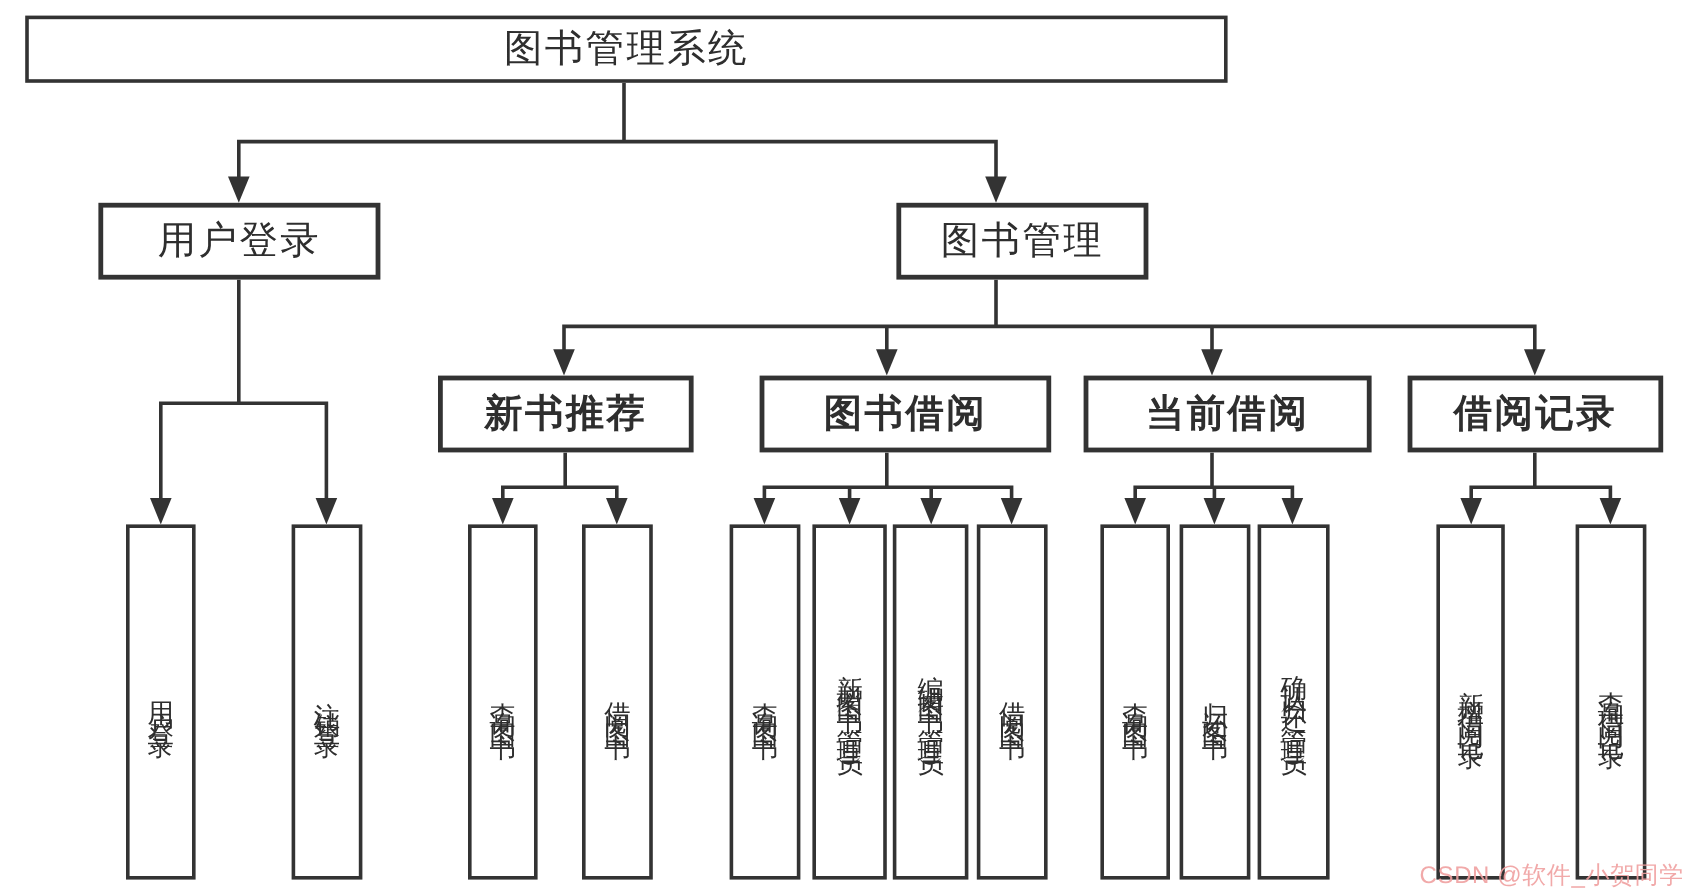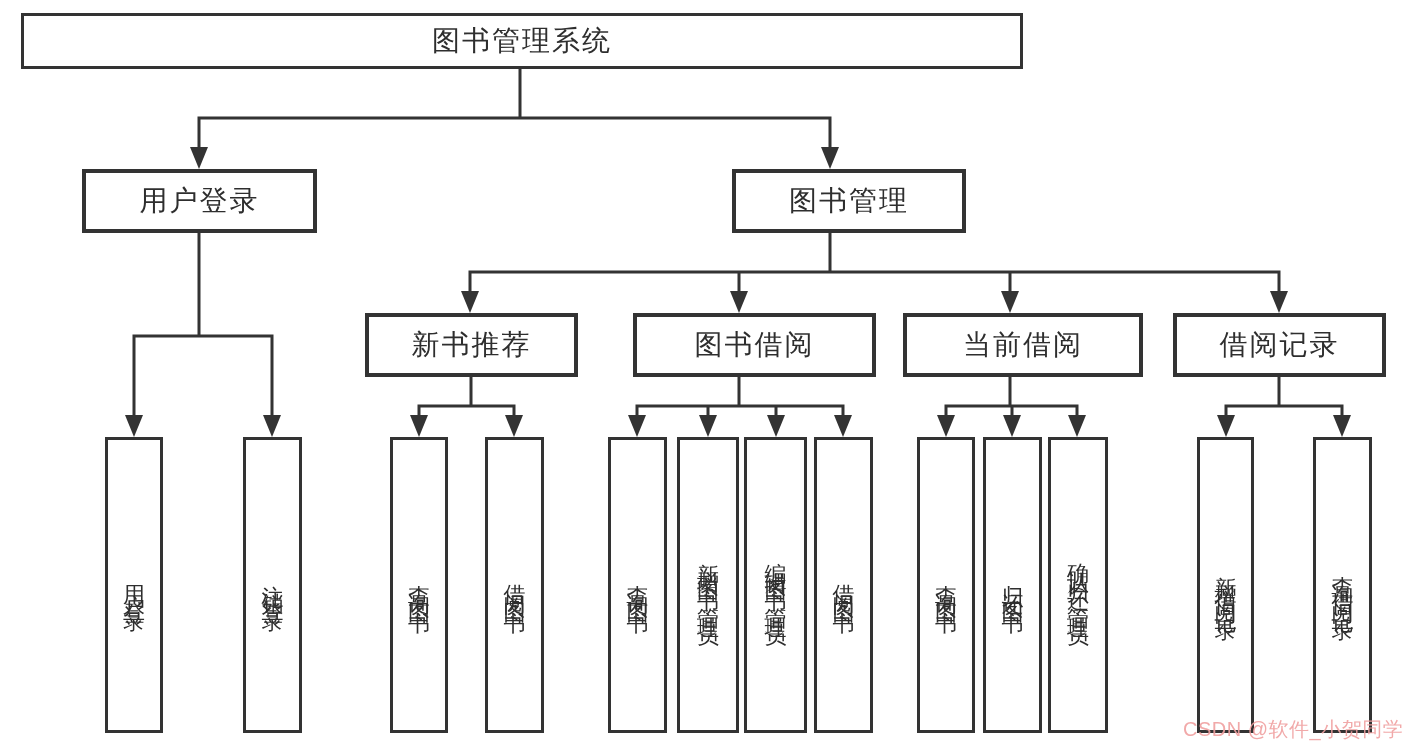--- a/index.html
+++ b/index.html
@@ -24,31 +24,31 @@
     height: 747px;
   }
   .hbox {
     position: absolute;
     box-sizing: border-box;
     background: #ffffff;
     border: 4px solid #333333;
     display: flex;
     align-items: center;
     justify-content: center;
-    font-size: 28px;
+    font-size: 32px;
     letter-spacing: 2px;
     color: #2e2e2e;
     white-space: nowrap;
   }
   .hbox.root {
     left: 21px; top: 13px; width: 1002px; height: 56px;
     border-width: 3px;
   }
   .lvl2 { top: 169px; height: 64px; }
-  .lvl3 { top: 313px; height: 64px; }
+  .lvl3 { top: 313px; height: 64px; font-weight: bold; }
   .vbox {
     position: absolute;
     top: 437px;
     height: 296px;
     box-sizing: border-box;
     background: #ffffff;
     border: 3px solid #333333;
     display: flex;
     align-items: center;
     justify-content: center;
@@ -122,21 +122,21 @@
     </g>
   </svg>
 
   <div class="hbox root">
     <span>图书管理系统</span>
   </div>
 
   <div class="hbox lvl2" style="left:82px;width:235px">
     <span>用户登录</span>
   </div>
-  <div class="hbox lvl2" style="left:732px;width:234px">
+  <div class="hbox lvl2" style="left:747px;width:210px">
     <span>图书管理</span>
   </div>
 
   <div class="hbox lvl3" style="left:365px;width:213px">
     <span>新书推荐</span>
   </div>
   <div class="hbox lvl3" style="left:633px;width:243px">
     <span>图书借阅</span>
   </div>
   <div class="hbox lvl3" style="left:903px;width:240px">

